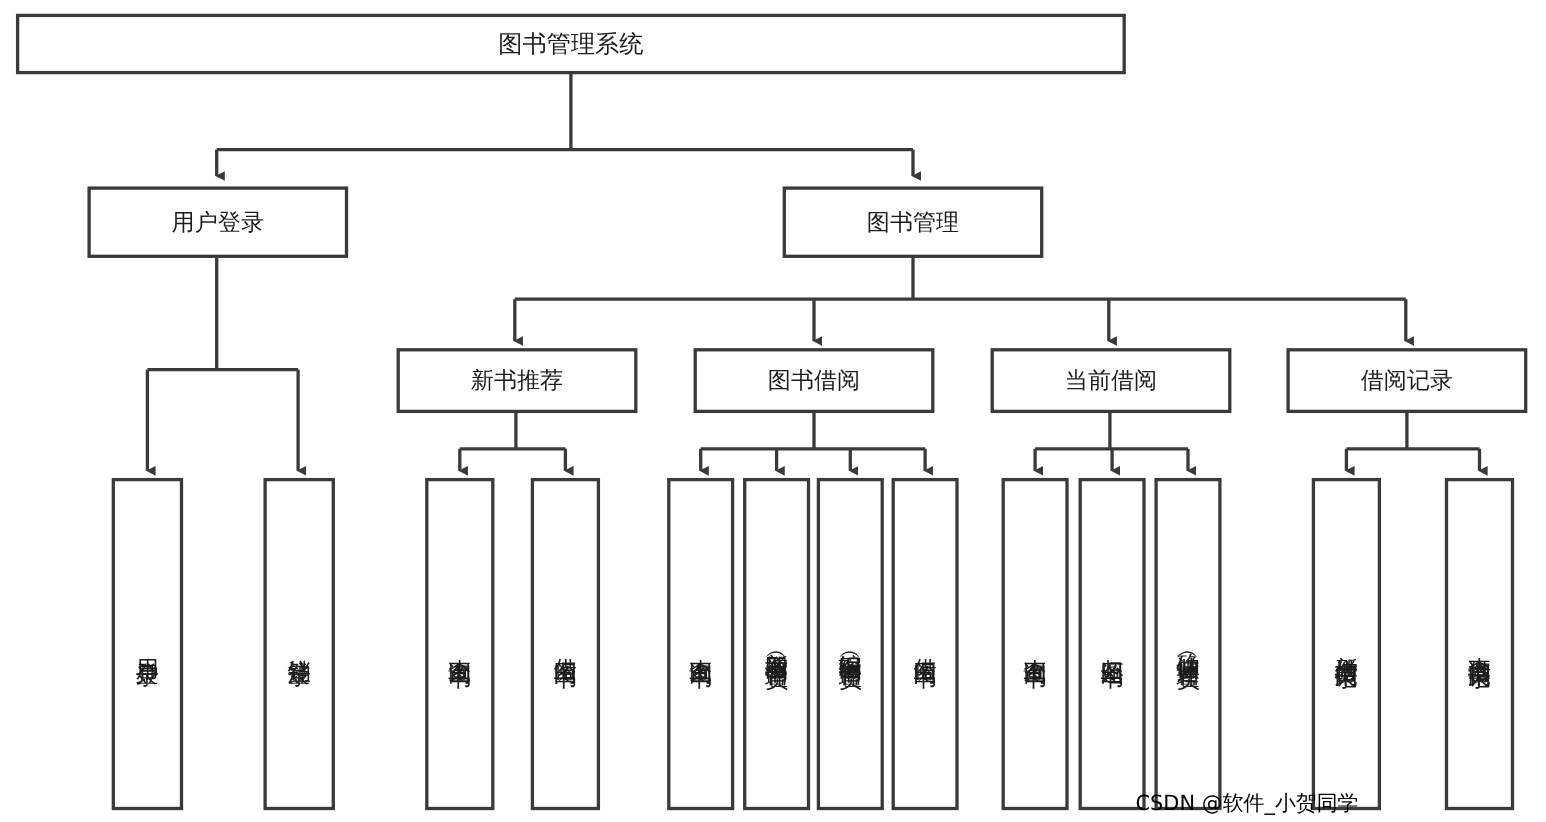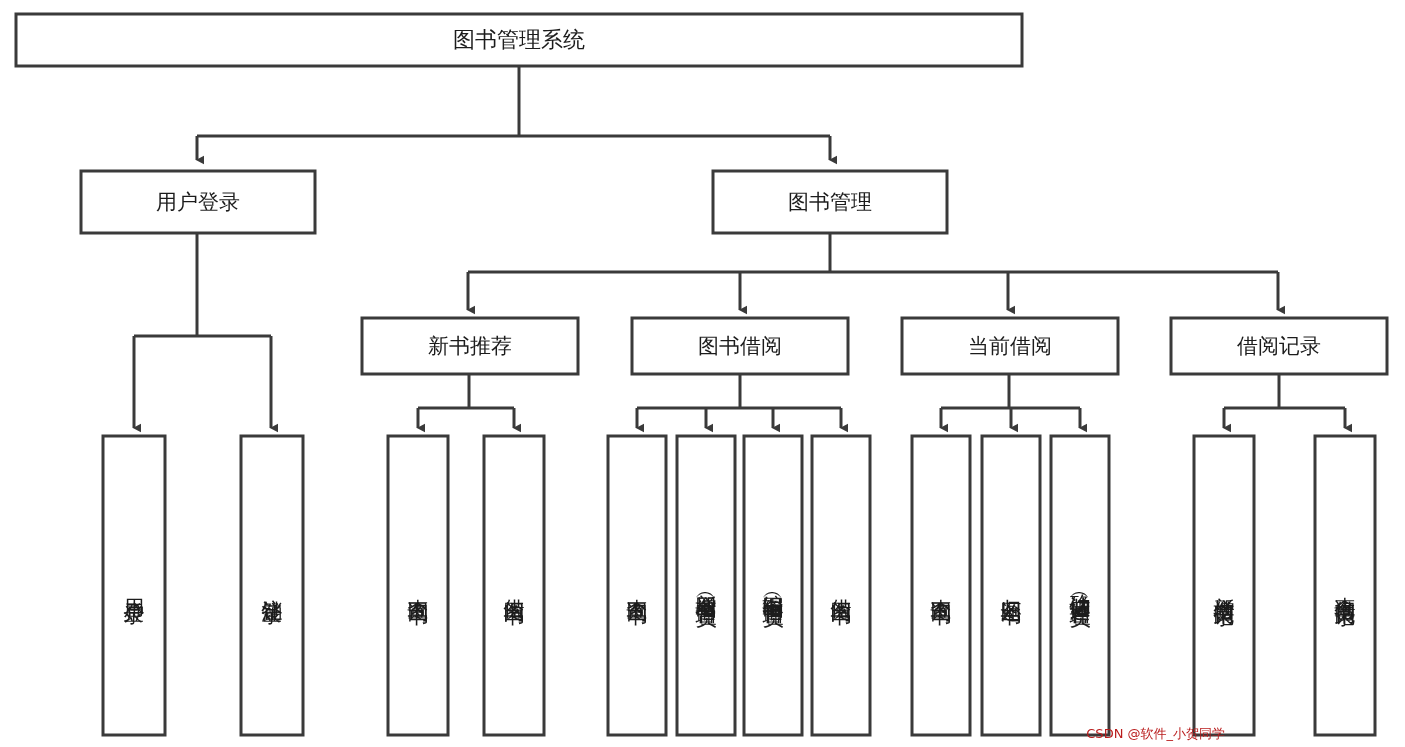--- a/index.html
+++ b/index.html
@@ -60,25 +60,25 @@
     font-family: "DejaVu Sans", "Liberation Sans", sans-serif;
     font-size: 21px;
     fill: #1c1c1c;
     writing-mode: vertical-rl;
     text-orientation: upright;
     text-anchor: middle;
     letter-spacing: 2px;
   }
   .watermark {
     position: absolute;
-    right: 10px;
+    right: 0;
     bottom: 4px;
     font-family: "DejaVu Sans", "Liberation Sans", sans-serif;
-    font-size: 13px;
-    color: #b91c1c;
+    font-size: 19px;
+    color: #000000;
     white-space: nowrap;
     pointer-events: none;
   }
 </style>
 </head>
 <body>
 
 <div id="diagram-root">
 
   <svg class="flow" viewBox="0 0 1405 747" xmlns="http://www.w3.org/2000/svg">

